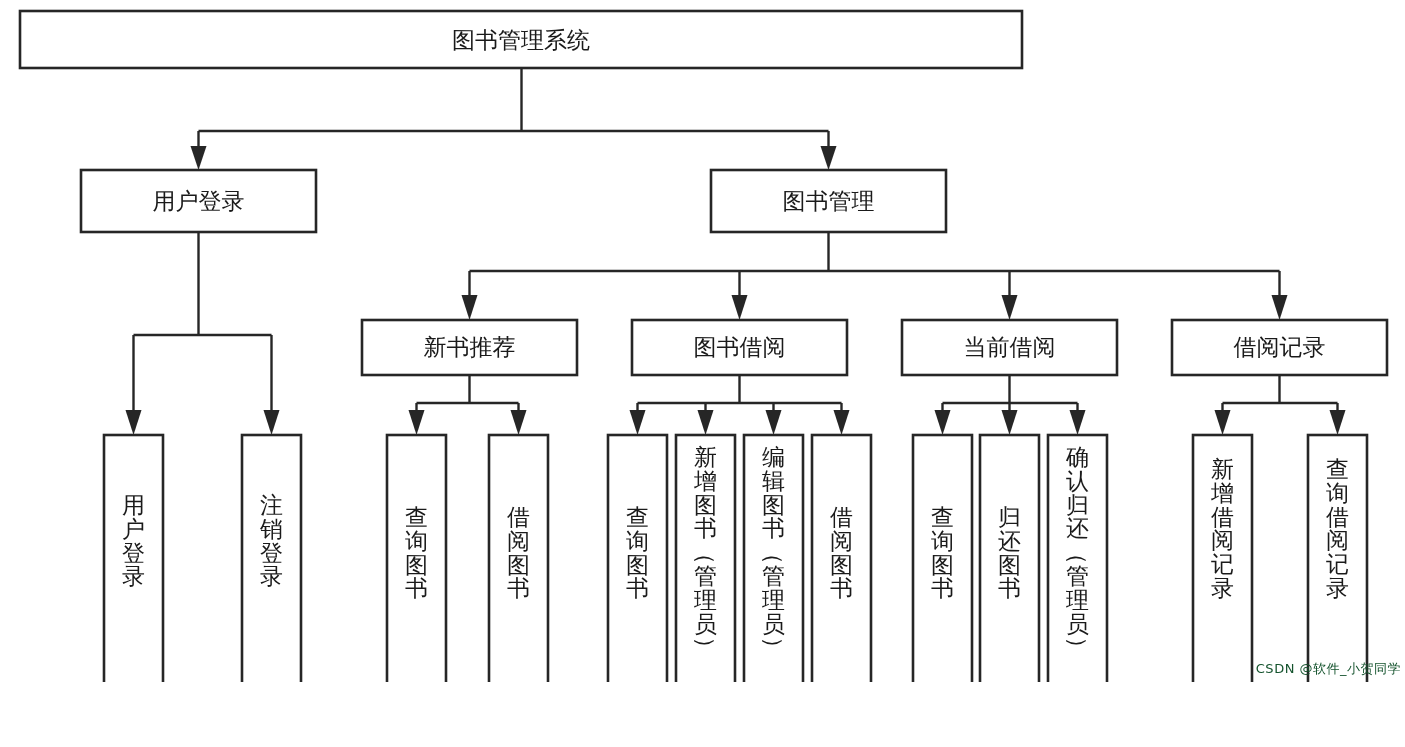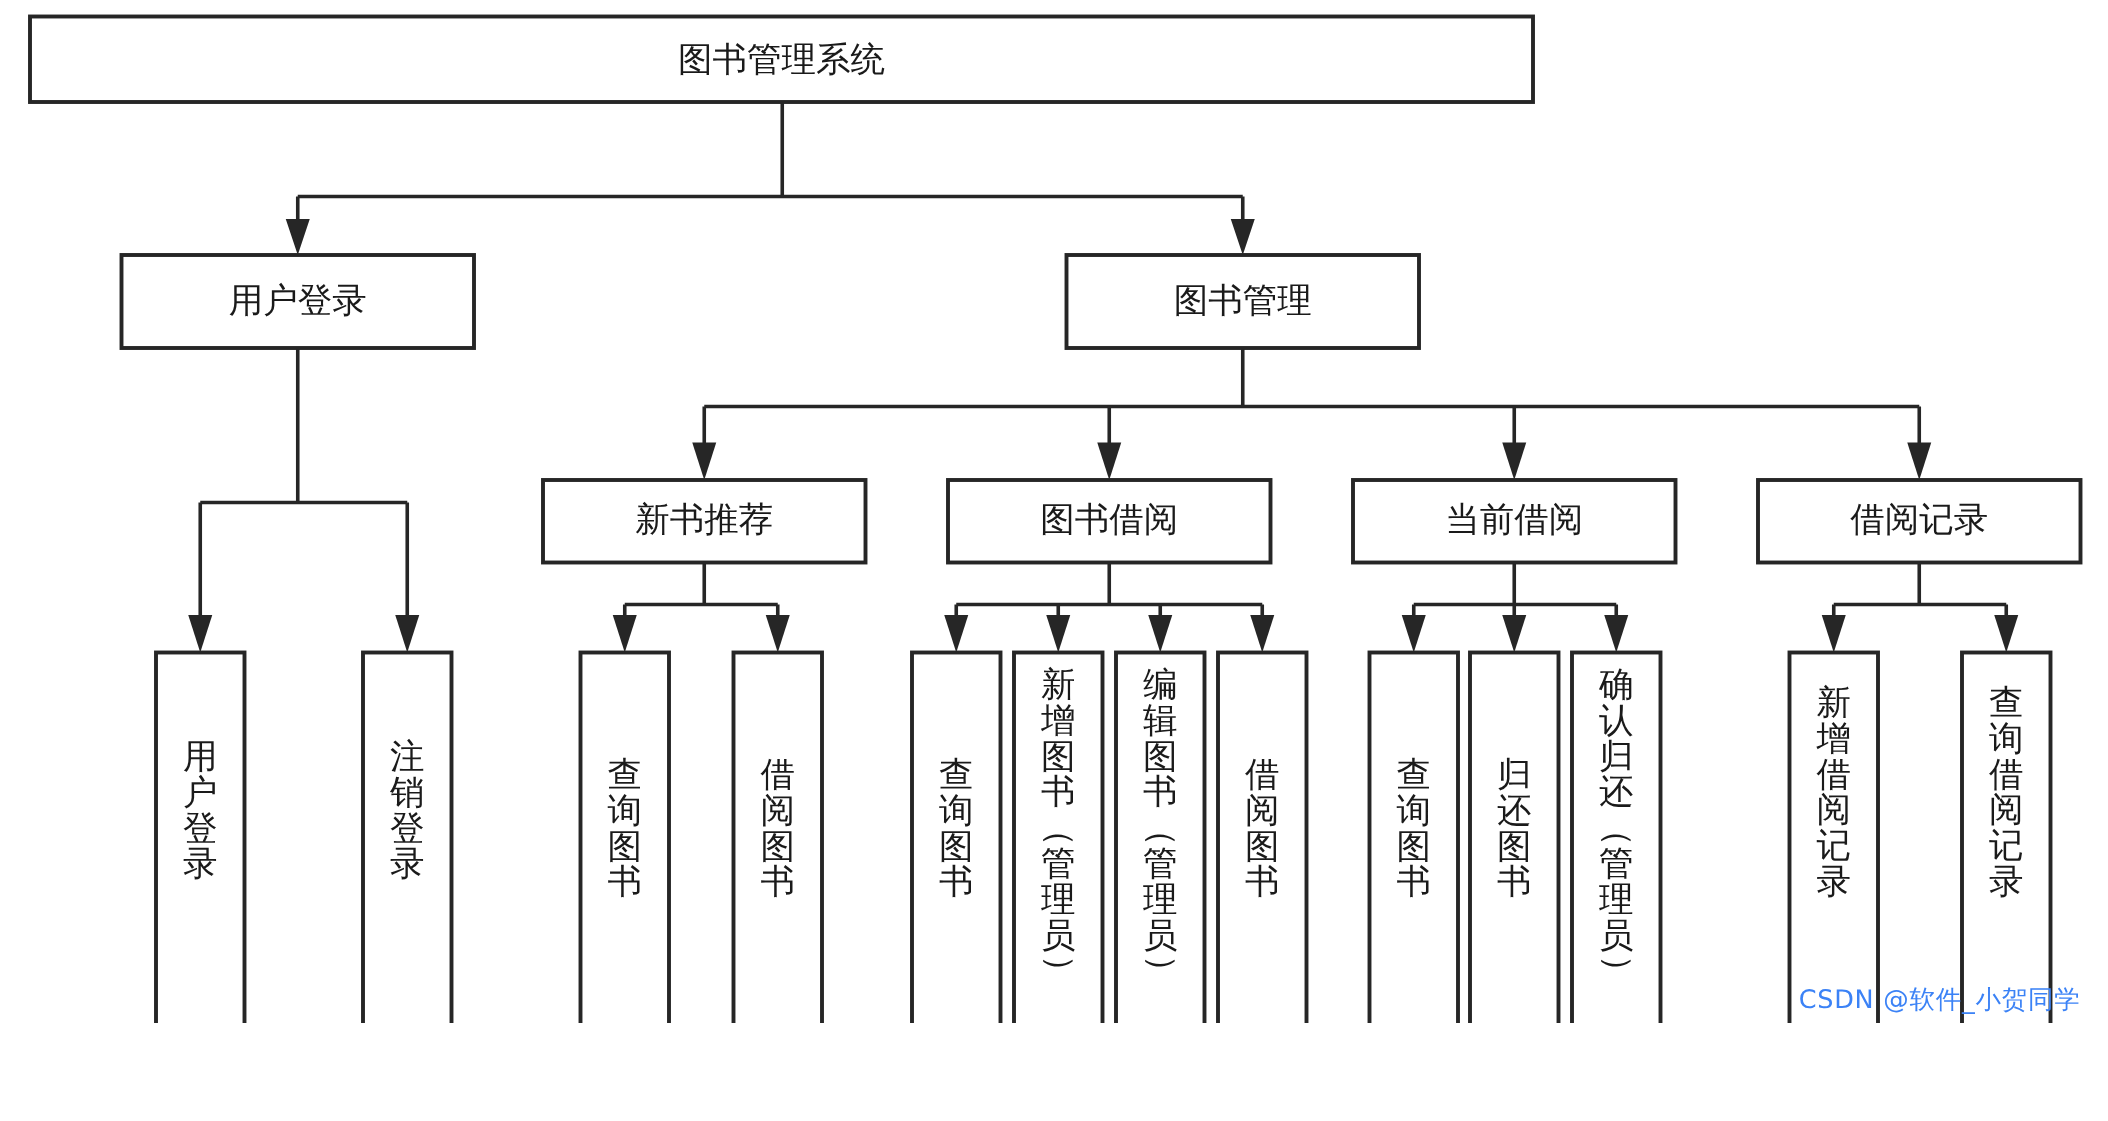--- a/index.html
+++ b/index.html
@@ -41,25 +41,25 @@
     stroke-width: 2.4;
     fill: none;
     stroke-linecap: butt;
   }
   .arrow-head {
     fill: #262626;
     stroke: none;
   }
   .watermark-text {
     position: absolute;
-    right: 18px;
+    right: 4px;
     bottom: 4px;
     font-family: "DejaVu Sans", "Liberation Sans", sans-serif;
-    font-size: 17px;
-    color: #3b82f6;
+    font-size: 13px;
+    color: #14532d;
     letter-spacing: 0.5px;
     white-space: nowrap;
     user-select: none;
   }
   .vlabel-wrap {
     position: absolute;
     display: flex;
     flex-direction: column;
     align-items: center;
     justify-content: flex-start;

